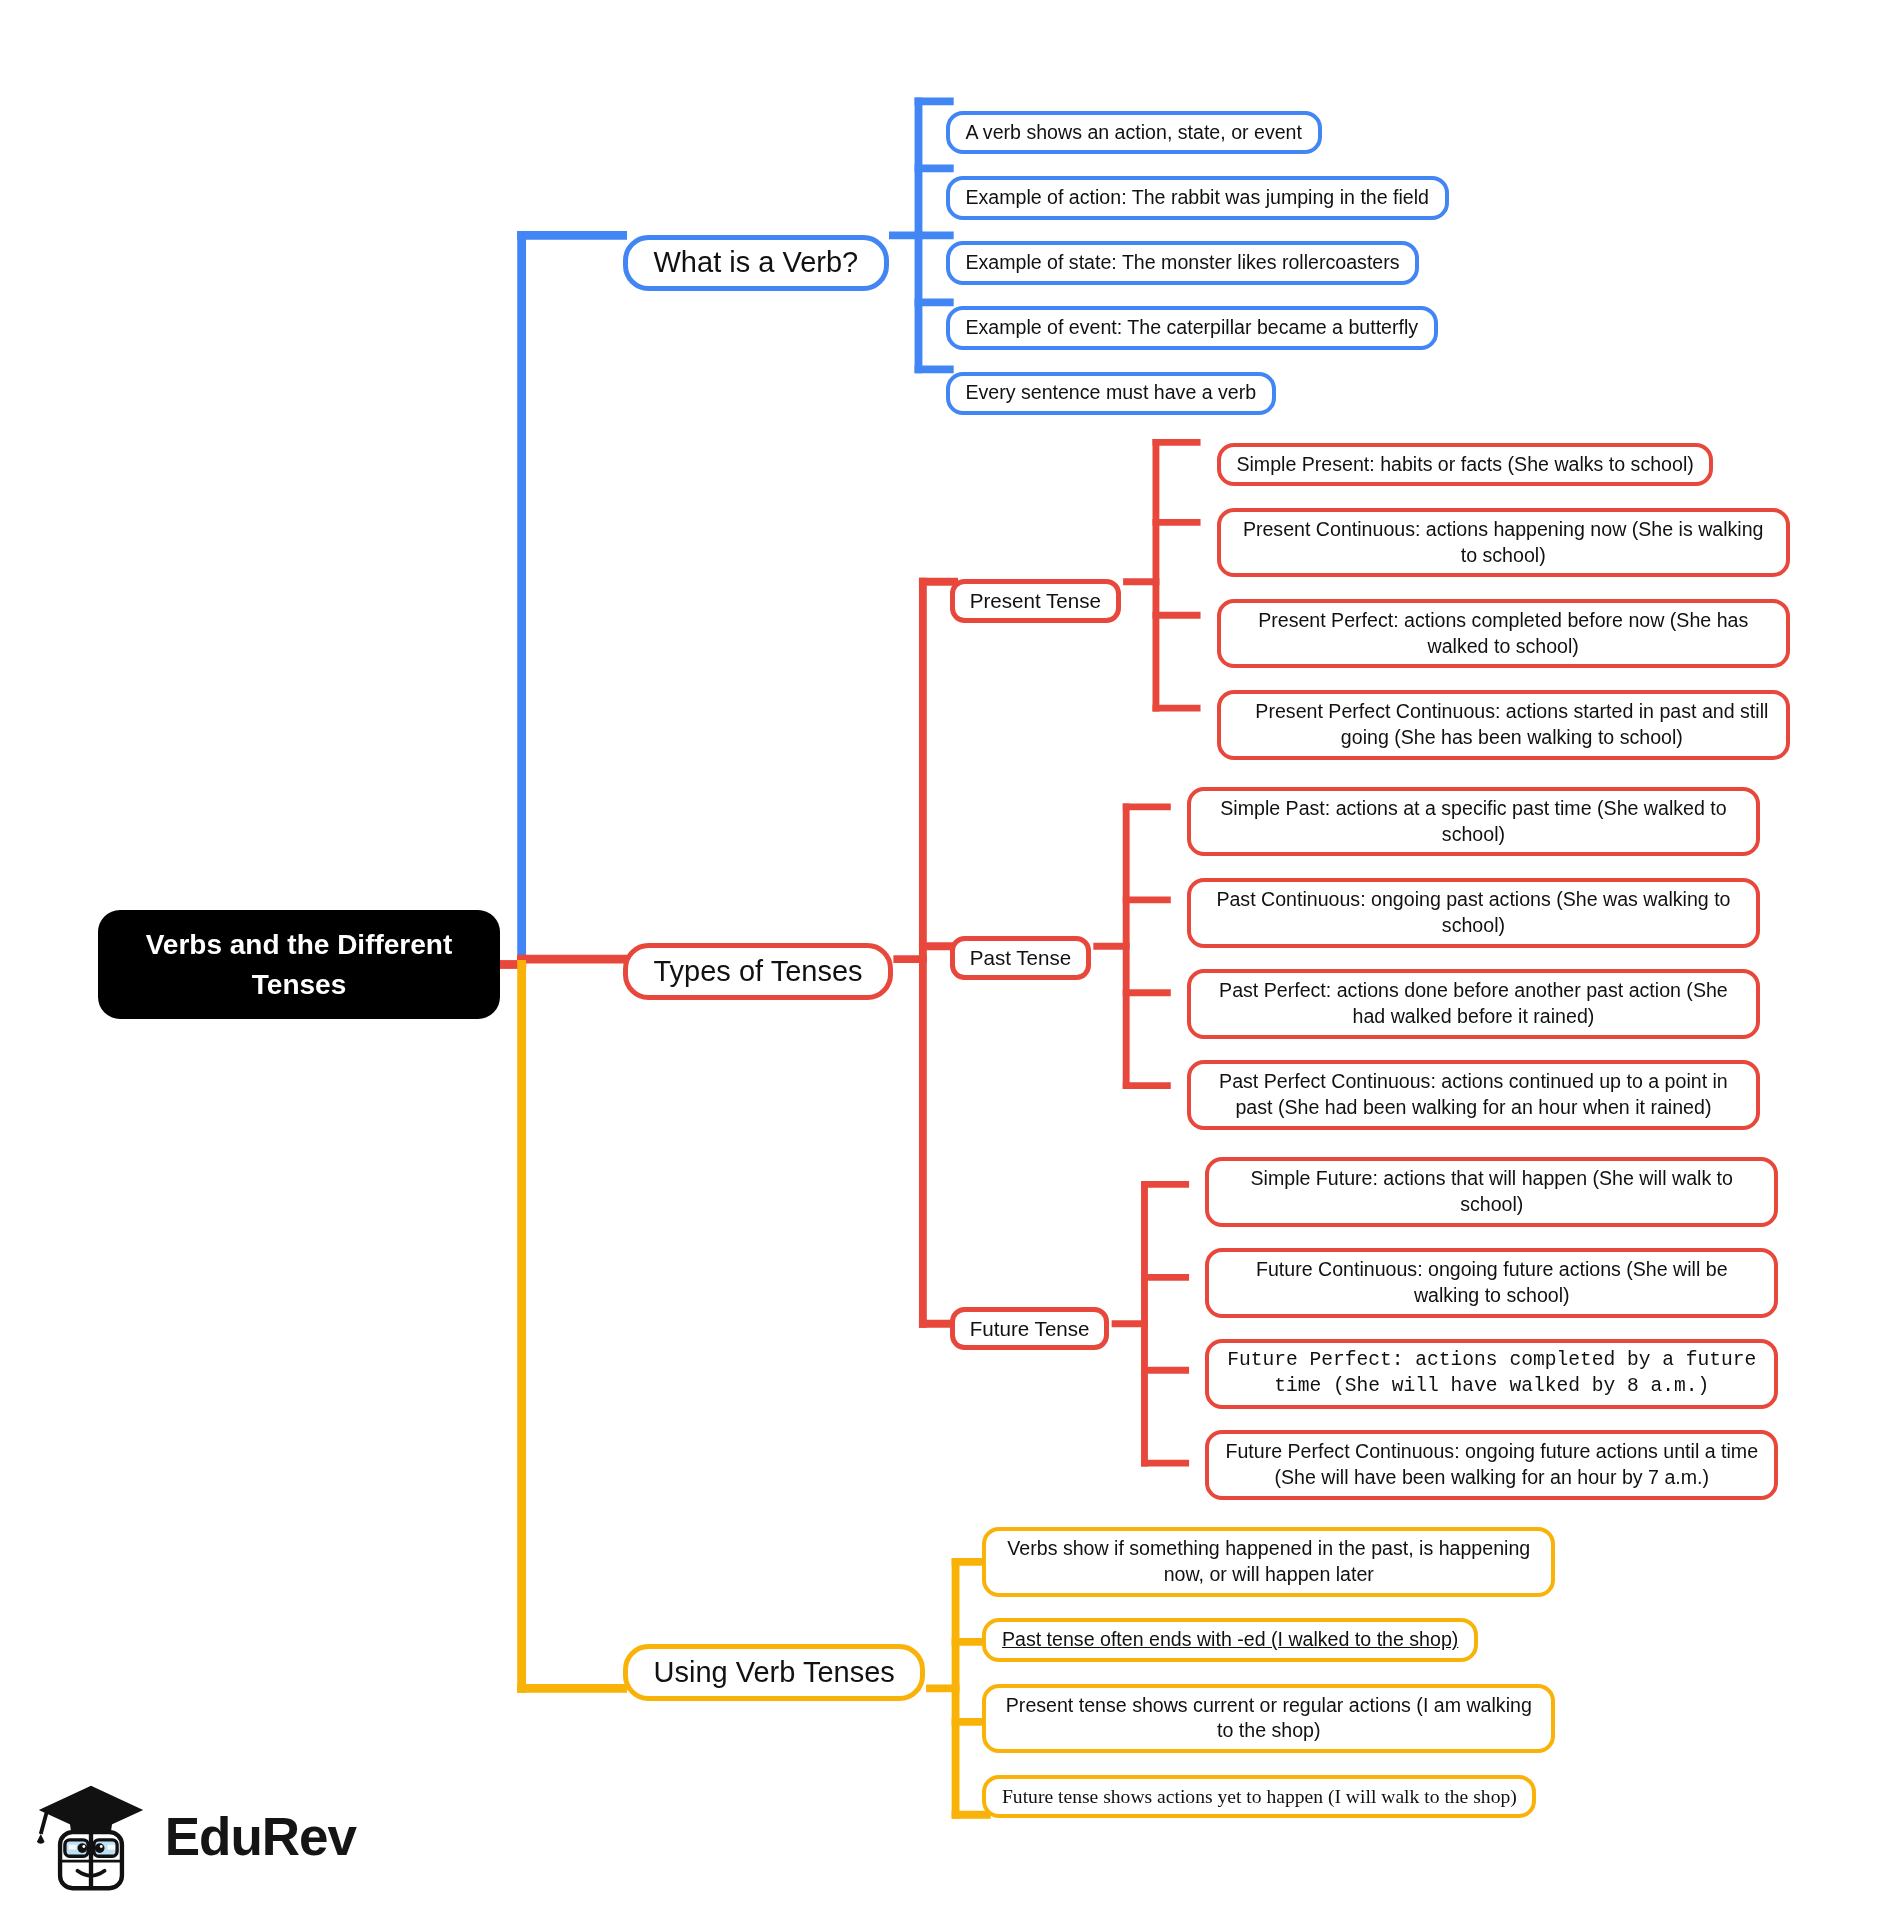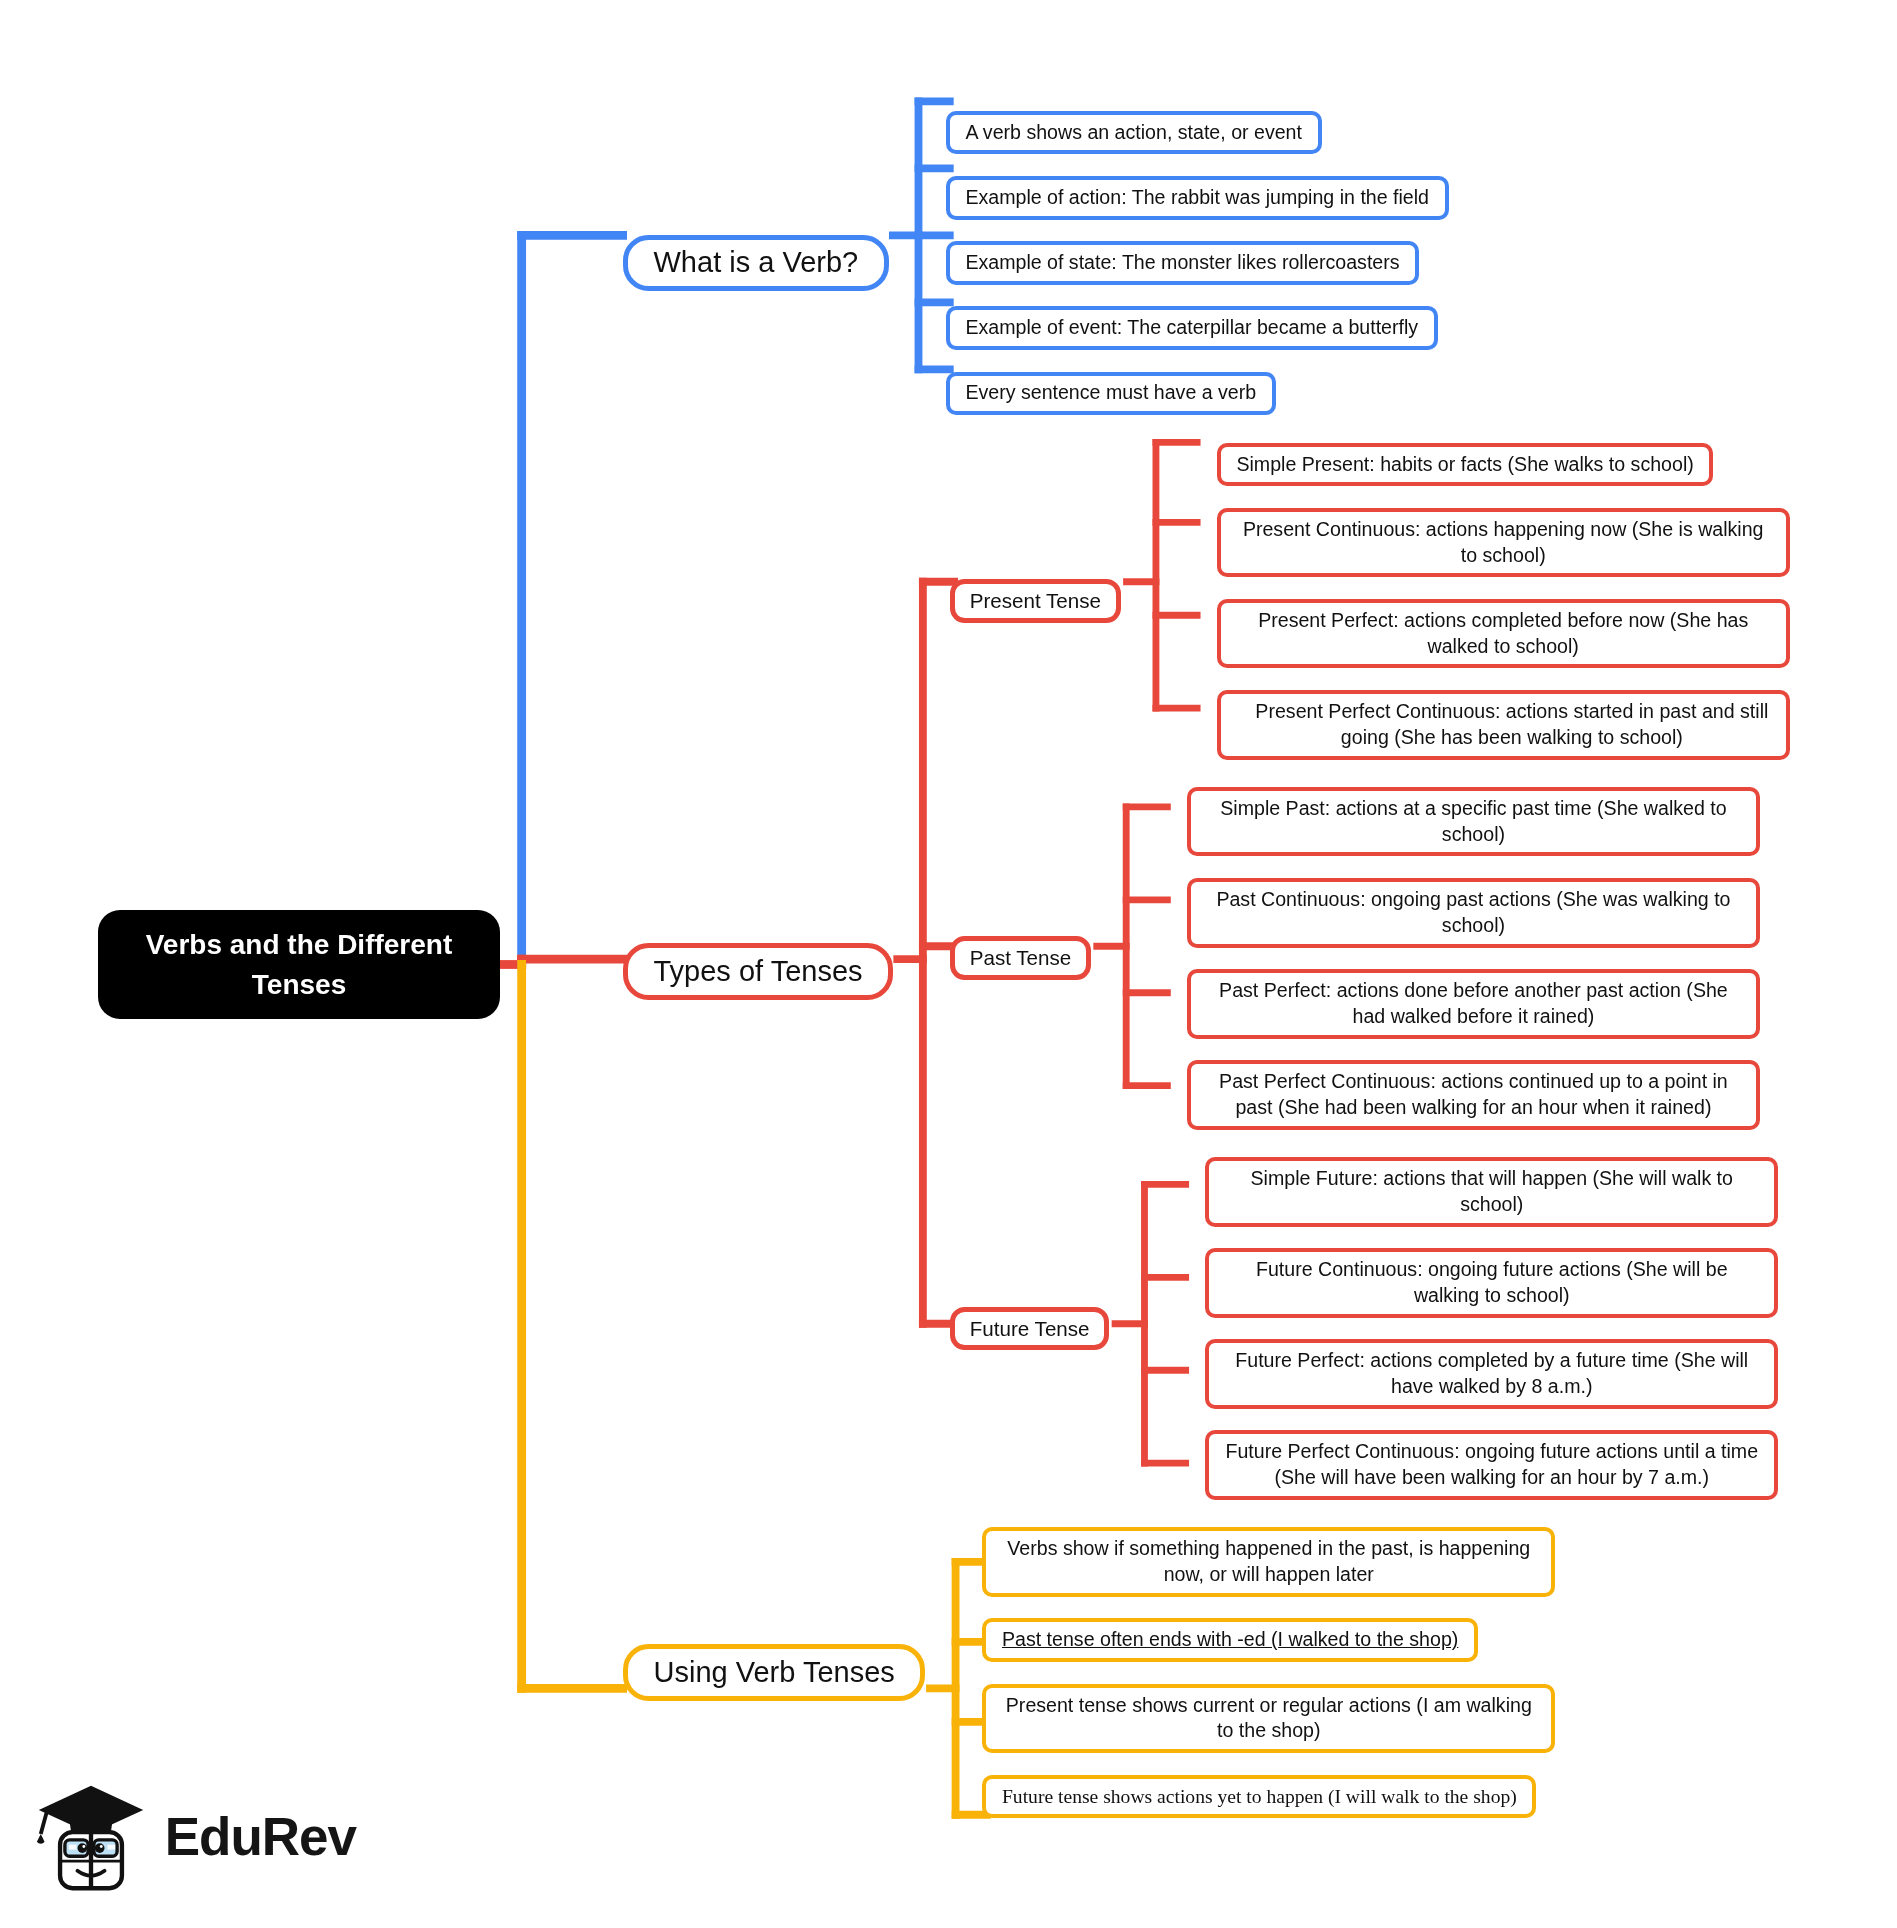--- a/index.html
+++ b/index.html
@@ -17,21 +17,21 @@
   }
   .branches{display:flex;flex-direction:column;gap:27.4px;margin-left:123px;}
   .branch{display:flex;align-items:center;}
   .l1{font-size:29px;padding:6.9px 25.5px;border-radius:25.5px;border:5.9px solid #888;white-space:nowrap;}
   .l2{font-size:20.6px;padding:4.9px 14.7px;border-radius:14.7px;border:5.9px solid #888;white-space:nowrap;}
   .children{display:flex;flex-direction:column;gap:21.6px;margin-left:57px;}
   .groups{gap:27.4px;}
   .subgroup{display:flex;align-items:center;}
   .subgroup > .children{margin-left:96px;}
   .leaf{
-    font-size:19.6px;line-height:1.32;padding:4.9px 15.7px;border-radius:10px;
+    font-size:19.6px;line-height:1.32;padding:4.9px 15.7px;border-radius:17px;
     border:4.9px solid #888;max-width:573px;width:fit-content;text-align:center;
   }
   .logo{position:absolute;left:33px;bottom:35px;display:flex;align-items:center;gap:15.7px;z-index:3;}
   .logo-text{font-size:53px;font-weight:bold;color:#151515;letter-spacing:-1px;}
 </style>
 </head>
 <body>
 
 <div id="canvas">
   <svg id="wires" viewBox="0 0 1936 1968">
@@ -118,21 +118,21 @@
               <div class="node leaf c-red" style="border-color: rgb(232, 72, 60);">Past Perfect: actions done before another past action (She had walked before it rained)</div>
               <div class="node leaf c-red" style="border-color: rgb(232, 72, 60);">Past Perfect Continuous: actions continued up to a point in past (She had been walking for an hour when it rained)</div>
             </div>
           </div>
 
           <div class="subgroup">
             <div class="node l2 c-red" id="g2-node" style="border-color: rgb(232, 72, 60);">Future Tense</div>
             <div class="children" id="g2-children">
               <div class="node leaf c-red" style="border-color: rgb(232, 72, 60);">Simple Future: actions that will happen (She will walk to school)</div>
               <div class="node leaf c-red" style="border-color: rgb(232, 72, 60);">Future Continuous: ongoing future actions (She will be walking to school)</div>
-              <div class="node leaf c-red" style="border-color: rgb(232, 72, 60);">Future Perfect: actions completed by a future time (She will have walked by 8 a.m.)</div>
+              <div class="node leaf c-red" style="border-color: rgb(232, 72, 60); font-family: Liberation Mono, monospace;">Future Perfect: actions completed by a future time (She will have walked by 8 a.m.)</div>
               <div class="node leaf c-red" style="border-color: rgb(232, 72, 60);">Future Perfect Continuous: ongoing future actions until a time (She will have been walking for an hour by 7 a.m.)</div>
             </div>
           </div>
 
         </div>
       </div>
 
       <div class="branch">
         <div class="node l1 c-yellow" id="b2-node" style="border-color: rgb(249, 178, 8);">Using Verb Tenses</div>
         <div class="children" id="b2-children">

